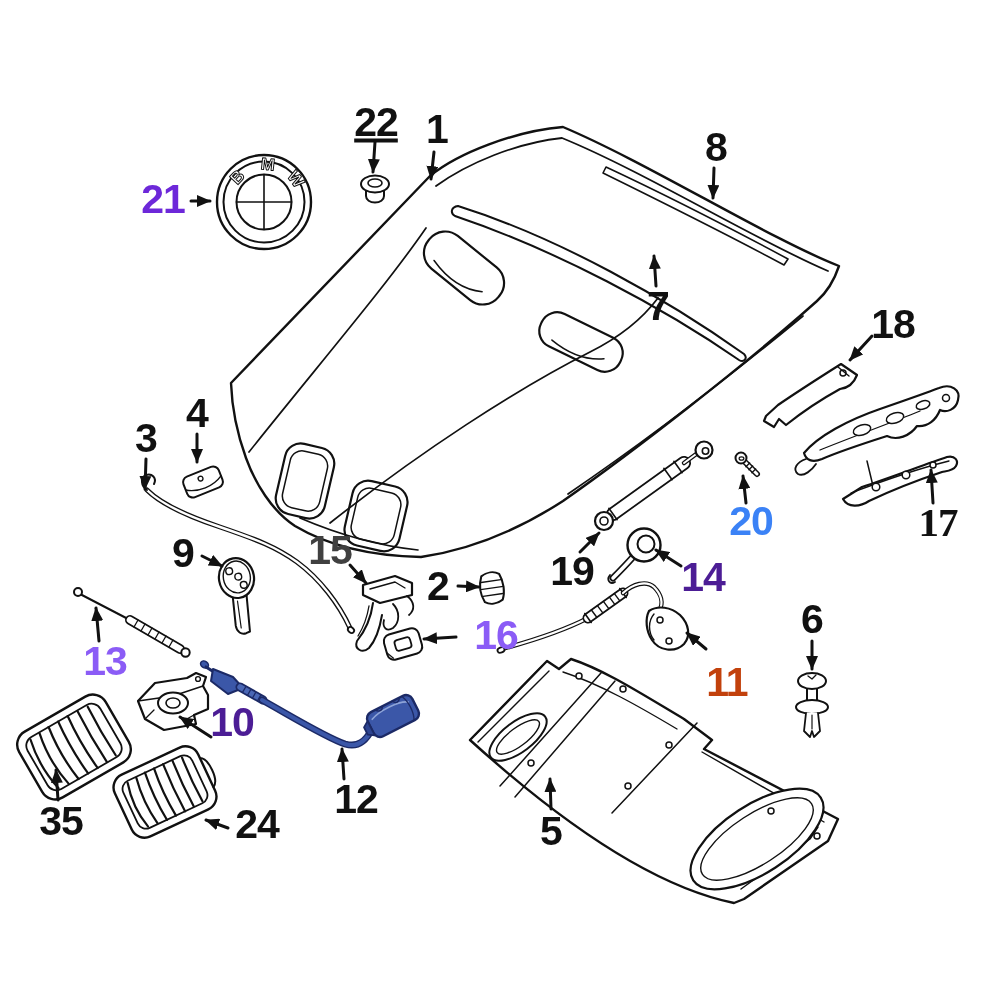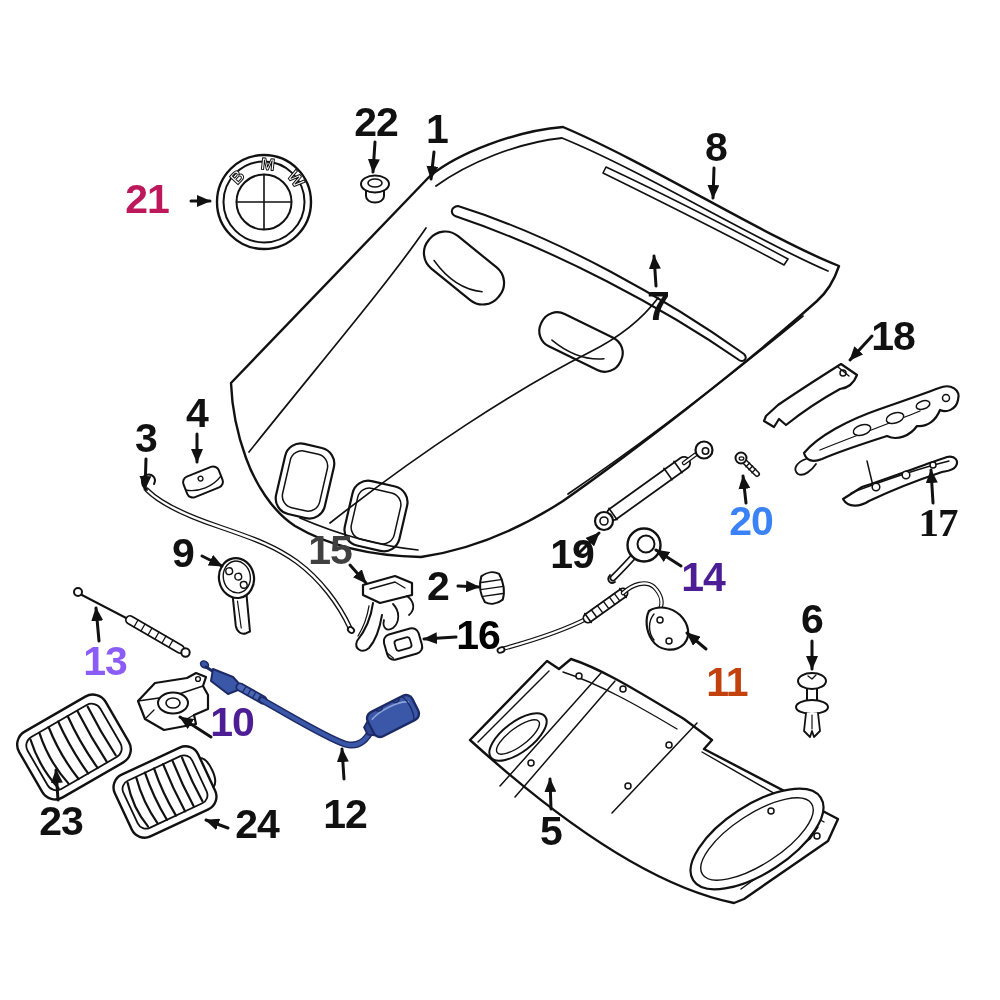--- a/index.html
+++ b/index.html
@@ -288,28 +288,28 @@
       <div class="callout" style="left: 438px; top: 586px; color: rgb(17, 17, 17);">2</div>
       <div class="callout" style="left: 146px; top: 438px; color: rgb(17, 17, 17);">3</div>
       <div class="callout" style="left: 197px; top: 413px; color: rgb(17, 17, 17);">4</div>
       <div class="callout" style="left: 551px; top: 831px; color: rgb(17, 17, 17);">5</div>
       <div class="callout" style="left: 812px; top: 619px; color: rgb(17, 17, 17);">6</div>
       <div class="callout" style="left: 658px; top: 306px; color: rgb(17, 17, 17);">7</div>
       <div class="callout" style="left: 716px; top: 147px; color: rgb(17, 17, 17);">8</div>
       <div class="callout" style="left: 183px; top: 553px; color: rgb(17, 17, 17);">9</div>
       <div class="callout" style="left: 232px; top: 722px; color: #4c1d95;">10</div>
       <div class="callout" style="left: 727px; top: 682px; color: #c2410c;">11</div>
-      <div class="callout" style="left: 345px; top: 799px; color: rgb(17, 17, 17); margin-top: 15px;">12</div>
+      <div class="callout" style="left: 356px; top: 799px; color: rgb(17, 17, 17);">12</div>
       <div class="callout" style="left: 105px; top: 661px; color: #8b5cf6;">13</div>
       <div class="callout" style="left: 703px; top: 577px; color: #4c1d95;">14</div>
       <div class="callout" style="left: 330px; top: 550px; color: #404040;">15</div>
-      <div class="callout" style="left: 478px; top: 635px; color: #000000;">16</div>
+      <div class="callout" style="left: 496px; top: 635px; color: #8b5cf6;">16</div>
       <div class="callout" style="left: 938px; top: 522px; color: rgb(17, 17, 17); font-family: Liberation Serif, serif;">17</div>
-      <div class="callout" style="left: 893px; top: 324px; color: rgb(17, 17, 17); margin-top: 12px;">18</div>
-      <div class="callout" style="left: 572px; top: 554px; color: rgb(17, 17, 17);">19</div>
+      <div class="callout" style="left: 893px; top: 324px; color: rgb(17, 17, 17);">18</div>
+      <div class="callout" style="left: 572px; top: 571px; color: rgb(17, 17, 17);">19</div>
       <div class="callout" style="left: 751px; top: 521px; color: #3b82f6;">20</div>
-      <div class="callout" style="left: 147px; top: 199px; color: #be185d;">21</div>
-      <div class="callout" style="left: 376px; top: 122px; color: rgb(17, 17, 17);">22</div>
-      <div class="callout" style="left: 61px; top: 821px; color: rgb(17, 17, 17);">23</div>
+      <div class="callout" style="left: 163px; top: 199px; color: #6d28d9;">21</div>
+      <div class="callout" style="left: 376px; top: 122px; color: rgb(17, 17, 17); text-decoration: underline;">22</div>
+      <div class="callout" style="left: 61px; top: 821px; color: rgb(17, 17, 17);">35</div>
       <div class="callout" style="left: 257px; top: 824px; color: rgb(17, 17, 17);">24</div>
     </div>
 
 </div>
 
 </body></html>

